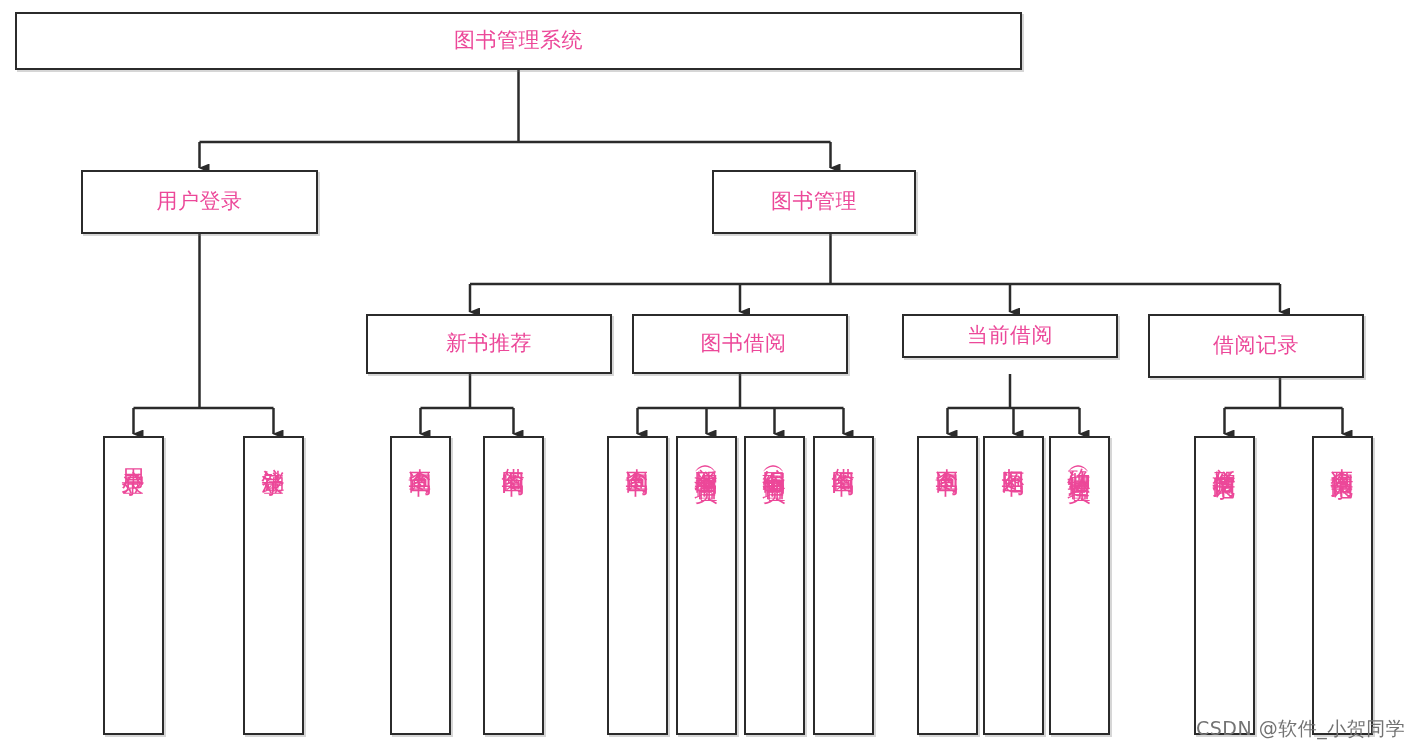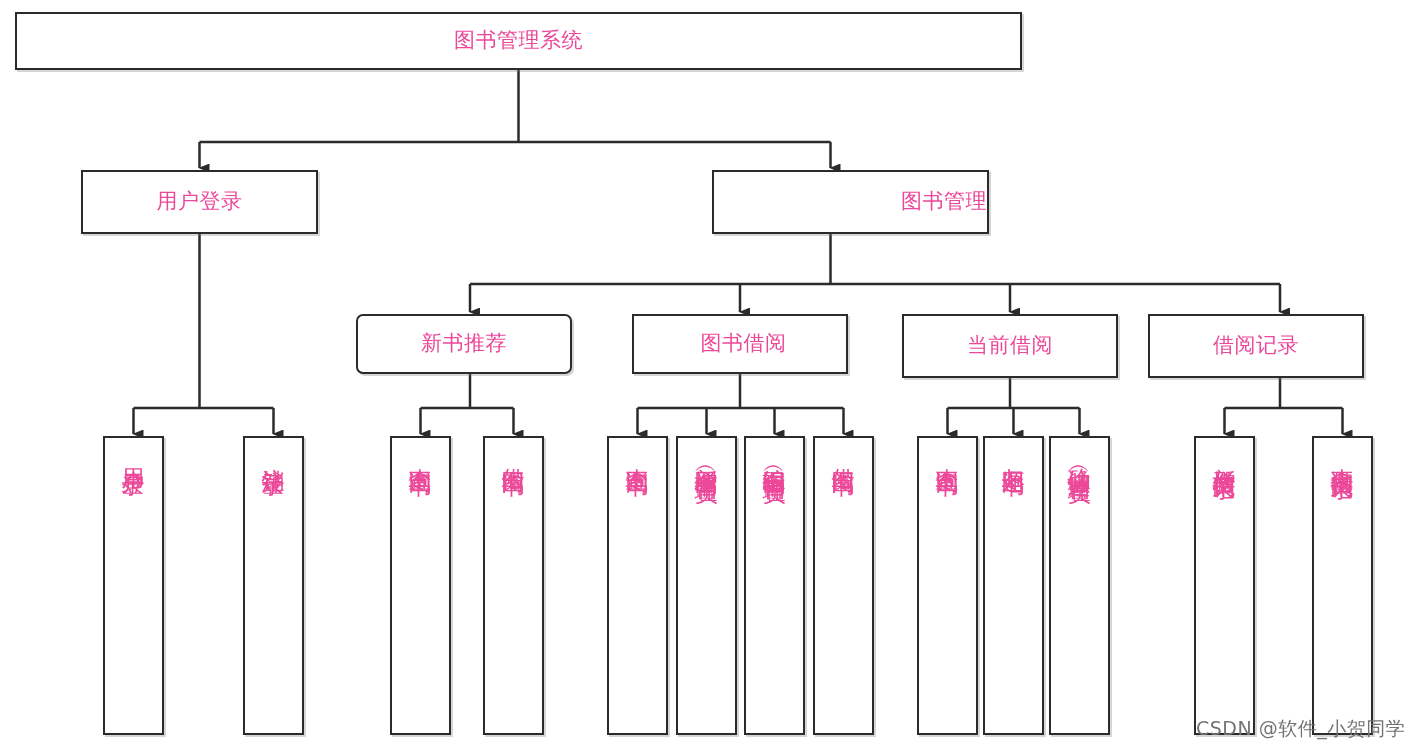--- a/index.html
+++ b/index.html
@@ -108,30 +108,30 @@
       </g>
   </svg>
 
   <div id="node-layer">
       <div class="node-box" style="left: 15px; top: 12px; width: 1007px; height: 58px;">
         <span class="node-label-h">图书管理系统</span>
       </div>
       <div class="node-box" style="left: 81px; top: 170px; width: 237px; height: 64px;">
         <span class="node-label-h">用户登录</span>
       </div>
-      <div class="node-box" style="left: 712px; top: 170px; width: 277px; height: 64px; justify-content: flex-end;">
+      <div class="node-box" style="left: 712px; top: 170px; width: 204px; height: 64px;">
         <span class="node-label-h">图书管理</span>
       </div>
-      <div class="node-box" style="left: 356px; top: 314px; width: 216px; height: 60px; border-radius: 7px;">
+      <div class="node-box" style="left: 366px; top: 314px; width: 246px; height: 60px;">
         <span class="node-label-h">新书推荐</span>
       </div>
       <div class="node-box" style="left: 632px; top: 314px; width: 216px; height: 60px; padding-left: 7px;">
         <span class="node-label-h">图书借阅</span>
       </div>
-      <div class="node-box" style="left: 902px; top: 314px; width: 216px; height: 64px;">
+      <div class="node-box" style="left: 902px; top: 314px; width: 216px; height: 44px;">
         <span class="node-label-h">当前借阅</span>
       </div>
       <div class="node-box" style="left: 1148px; top: 314px; width: 216px; height: 64px;">
         <span class="node-label-h">借阅记录</span>
       </div>
       <div class="node-box leaf" style="left: 103px; top: 436px; width: 61px; height: 299px;">
         <span class="node-label-v">用户登录</span>
       </div>
       <div class="node-box leaf" style="left: 243px; top: 436px; width: 61px; height: 299px;">
         <span class="node-label-v">注销登录</span>

